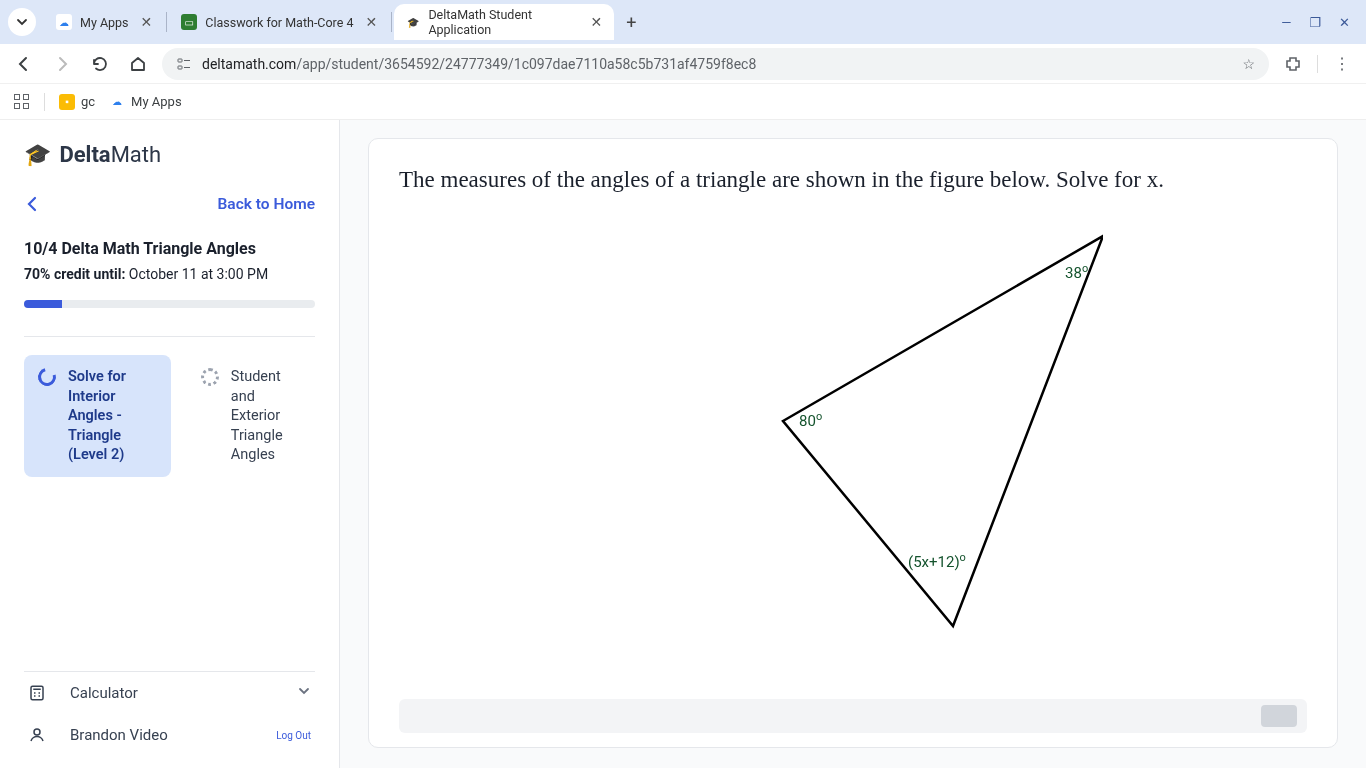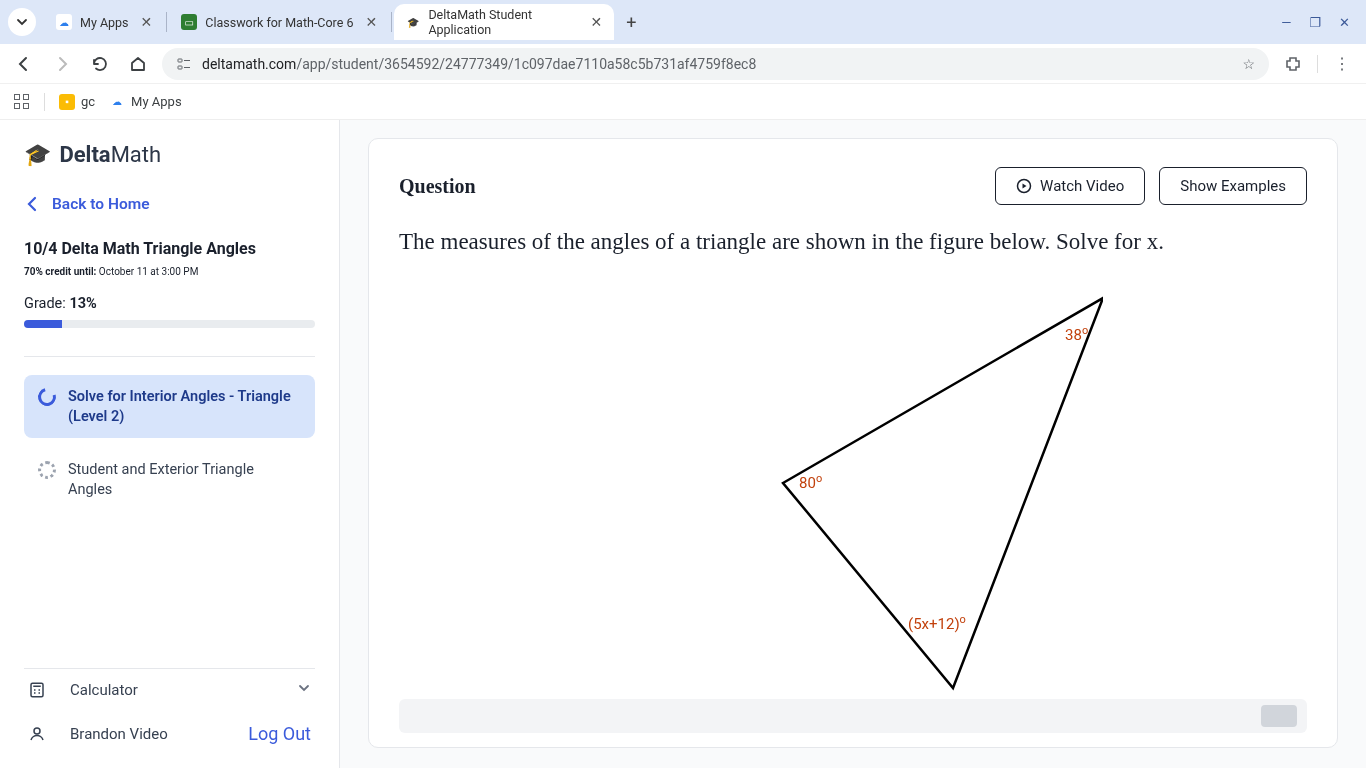--- a/index.html
+++ b/index.html
@@ -33,51 +33,51 @@
 .bm-sep { width:1px; height:18px; background:#ddd; }
 .bm-item { display:flex; align-items:center; gap:6px; cursor:pointer; }
 .bm-fav { width:16px; height:16px; border-radius:3px; display:flex; align-items:center; justify-content:center; font-size:10px; }
 
 
 .app { display:flex; height:calc(768px - 44px - 40px - 36px); }
 .sidebar { width:340px; border-right:1px solid #e5e7eb; padding:22px 24px 12px 24px; display:flex; flex-direction:column; overflow:hidden; }
 .logo { display:flex; align-items:center; gap:8px; font-size:22px; color:#2d3748; margin-bottom:28px; }
 .logo .cap { font-size:22px; color:#2d3748; }
 .logo b { font-weight:700; }
-.back-home { display:flex; align-items:center; gap:10px; color:#3b5bdb; font-weight:600; font-size:15.5px; cursor:pointer; margin-bottom:26px; }
+.back-home { display:flex; align-items:center; gap:10px; color:#3b5bdb; font-weight:600; font-size:15.5px; cursor:pointer; margin-bottom:26px;justify-content:space-between; }
 .assign-title { font-weight:700; font-size:16px; color:#1a202c; margin-bottom:8px; }
-.credit-line { font-size:10px; color:#1a202c; margin-bottom:18px; }
+.credit-line { font-size:14px; color:#1a202c; margin-bottom:18px; }
 .credit-line b { font-weight:700; }
 .grade-line { font-size:14.5px; color:#1a202c; margin-bottom:8px; }
 .grade-line b { font-weight:700; }
 .progress-track { width:100%; height:8px; background:#e9ecef; border-radius:4px; overflow:hidden; margin-bottom:20px; }
 .progress-fill { height:100%; background:#3b5bdb; width:13%; }
 .hr { height:1px; background:#e5e7eb; margin:8px 0 18px 0; }
-.topic-list { display:flex; flex-direction:column; gap:10px; }
+.topic-list { display:flex; flex-direction:row; gap:16px; }
 .topic { display:flex; align-items:flex-start; gap:12px; padding:12px 14px; border-radius:8px; font-size:14.5px; color:#374151; cursor:pointer; line-height:1.35; }
 .topic.active { background:#d7e4fb; color:#1e3a8a; font-weight:600; }
 .topic .ring { width:18px; height:18px; border:3px dotted #9ca3af; border-radius:50%; flex-shrink:0; margin-top:1px; }
 .topic.active .ring { border:3px solid #3b5bdb; border-top-color:transparent; transform:rotate(30deg); }
 .sidebar-spacer { flex:1; }
 .calc-row, .user-row { display:flex; align-items:center; gap:24px; font-size:15px; color:#374151; padding:12px 4px; cursor:pointer; }
 .calc-row .chev { margin-left:auto; color:#6b7280; }
-.logout { margin-left:auto; color:#3b5bdb; font-size:18px; cursor:pointer; }
+.logout { margin-left:auto; color:#3b5bdb; font-size:10px; cursor:pointer; }
 .hr2 { height:1px; background:#e5e7eb; margin-top:6px; }
 
 .main { flex:1; background:#f9fafb; padding:18px 28px; overflow:auto; }
 .card { background:#fff; border:1px solid #e5e7eb; border-radius:10px; padding:28px 30px 12px 30px; min-height:610px; position:relative; }
 .card-header { display:flex; align-items:center; margin-bottom:24px; }
 .q-title { font-family: Georgia, serif; font-size:20px; font-weight:700; color:#1a202c; }
 .hbtn { margin-left:auto; }
 .outline-btn { border:1.5px solid #1a202c; background:#fff; padding:9px 20px; border-radius:6px; font-size:15px; color:#1a202c; cursor:pointer; display:flex; align-items:center; gap:8px; margin-left:14px; }
 .q-text { font-family: Georgia, "Times New Roman", serif; font-size:23px; color:#1a202c; margin-bottom:33px; }
 
 .figure { position:relative; width:500px; height:420px; margin:0 auto; }
 .figure svg { position:absolute; top:0; left:0; }
-.angle-label { position:absolute; font-family: Georgia, serif; font-size:15px; color:#c2410c;text-align:right; }
+.angle-label { position:absolute; font-family: Georgia, serif; font-size:15px; color:#14532d;text-align:right; }
 .angle-label sup, .angle-label .deg { font-size:11px; vertical-align:super; }
 
 .answer-bar { position:absolute; left:30px; right:30px; bottom:14px; height:34px; background:#f3f4f6; border-radius:6px; display:flex; align-items:center; justify-content:flex-end; padding:0 10px; }
 .answer-pill { width:36px; height:22px; background:#d1d5db; border-radius:4px; }
 
 
 .svg-icon { width:18px; height:18px; stroke:#374151; stroke-width:2; fill:none; }
 </style>
 </head>
 <body>
@@ -89,21 +89,21 @@
       </svg>
   </div>
   <div class="tab">
     <span class="favicon" style="background:#fff;color:#2f80ed">☁</span>
     <span>My Apps</span>
     <span class="close">✕</span>
   </div>
   <div class="tab-sep"></div>
   <div class="tab">
     <span class="favicon" style="background:#2e7d32;color:#fff">▭</span>
-    <span>Classwork for Math-Core 6</span>
+    <span>Classwork for Math-Core 4</span>
     <span class="close">✕</span>
   </div>
   <div class="tab-sep"></div>
   <div class="tab active">
     <span class="favicon" style="color:#000">🎓</span>
     <span>DeltaMath Student Application</span>
     <span class="close">✕</span>
   </div>
   <div class="new-tab">+</div>
   <div class="chrome-spacer"></div>
@@ -179,21 +179,20 @@
       <span><b>Delta</b><span>Math</span></span>
     </div>
     <div class="back-home">
       <svg width="18" height="18" viewBox="0 0 18 18">
           <path d="M11 3l-6 6 6 6" stroke="#3b5bdb" stroke-width="2.2" fill="none" stroke-linecap="round"></path>
         </svg>
       <span>Back to Home</span>
     </div>
     <div class="assign-title">10/4 Delta Math Triangle Angles</div>
     <div class="credit-line"><b>70% credit until:</b><span> October 11 at 3:00 PM</span></div>
-    <div class="grade-line"><span>Grade: </span><b>13%</b></div>
     <div class="progress-track">
         <div class="progress-fill" style="width: 13%;"></div>
       </div>
     <div class="hr"></div>
     <div class="topic-list">
       <div class="topic active">
         <span class="ring"></span>
         <span>Solve for Interior Angles - Triangle (Level 2)</span>
       </div>
       <div class="topic">
@@ -218,34 +217,20 @@
           <circle cx="12" cy="8" r="4"></circle>
           <path d="M4 20c1-4 5-6 8-6s7 2 8 6"></path>
         </svg>
       <span>Brandon Video</span>
       <span class="logout">Log Out</span>
     </div>
   </div>
 
   <div class="main">
     <div class="card">
-      <div class="card-header">
-        <div class="q-title">Question</div>
-        <div class="hbtn"></div>
-        <button class="outline-btn">
-          <svg width="16" height="16" viewBox="0 0 16 16">
-              <circle cx="8" cy="8" r="6.5" stroke="#1a202c" stroke-width="1.5" fill="none"></circle>
-              <path d="M6.5 5.5v5l4-2.5z" fill="#1a202c"></path>
-            </svg>
-          <span>Watch Video</span>
-        </button>
-        <button class="outline-btn">
-          <span>Show Examples</span>
-        </button>
-      </div>
       <div class="q-text">The measures of the angles of a triangle are shown in the figure below. Solve for x.</div>
 
       <div class="figure">
         <svg width="500" height="420" viewBox="0 0 500 420">
           <polygon points="180,195 500,10 350,400" fill="none" stroke="#000" stroke-width="2.5"></polygon>
         </svg>
         <div class="angle-label" style="left:462px; top:36px;"><span>38</span><span class="deg">o</span></div>
         <div class="angle-label" style="left:196px; top:184px;"><span>80</span><span class="deg">o</span></div>
         <div class="angle-label" style="left:305px; top:325px;"><span>(5x+12)</span><span class="deg">o</span></div>
       </div>

